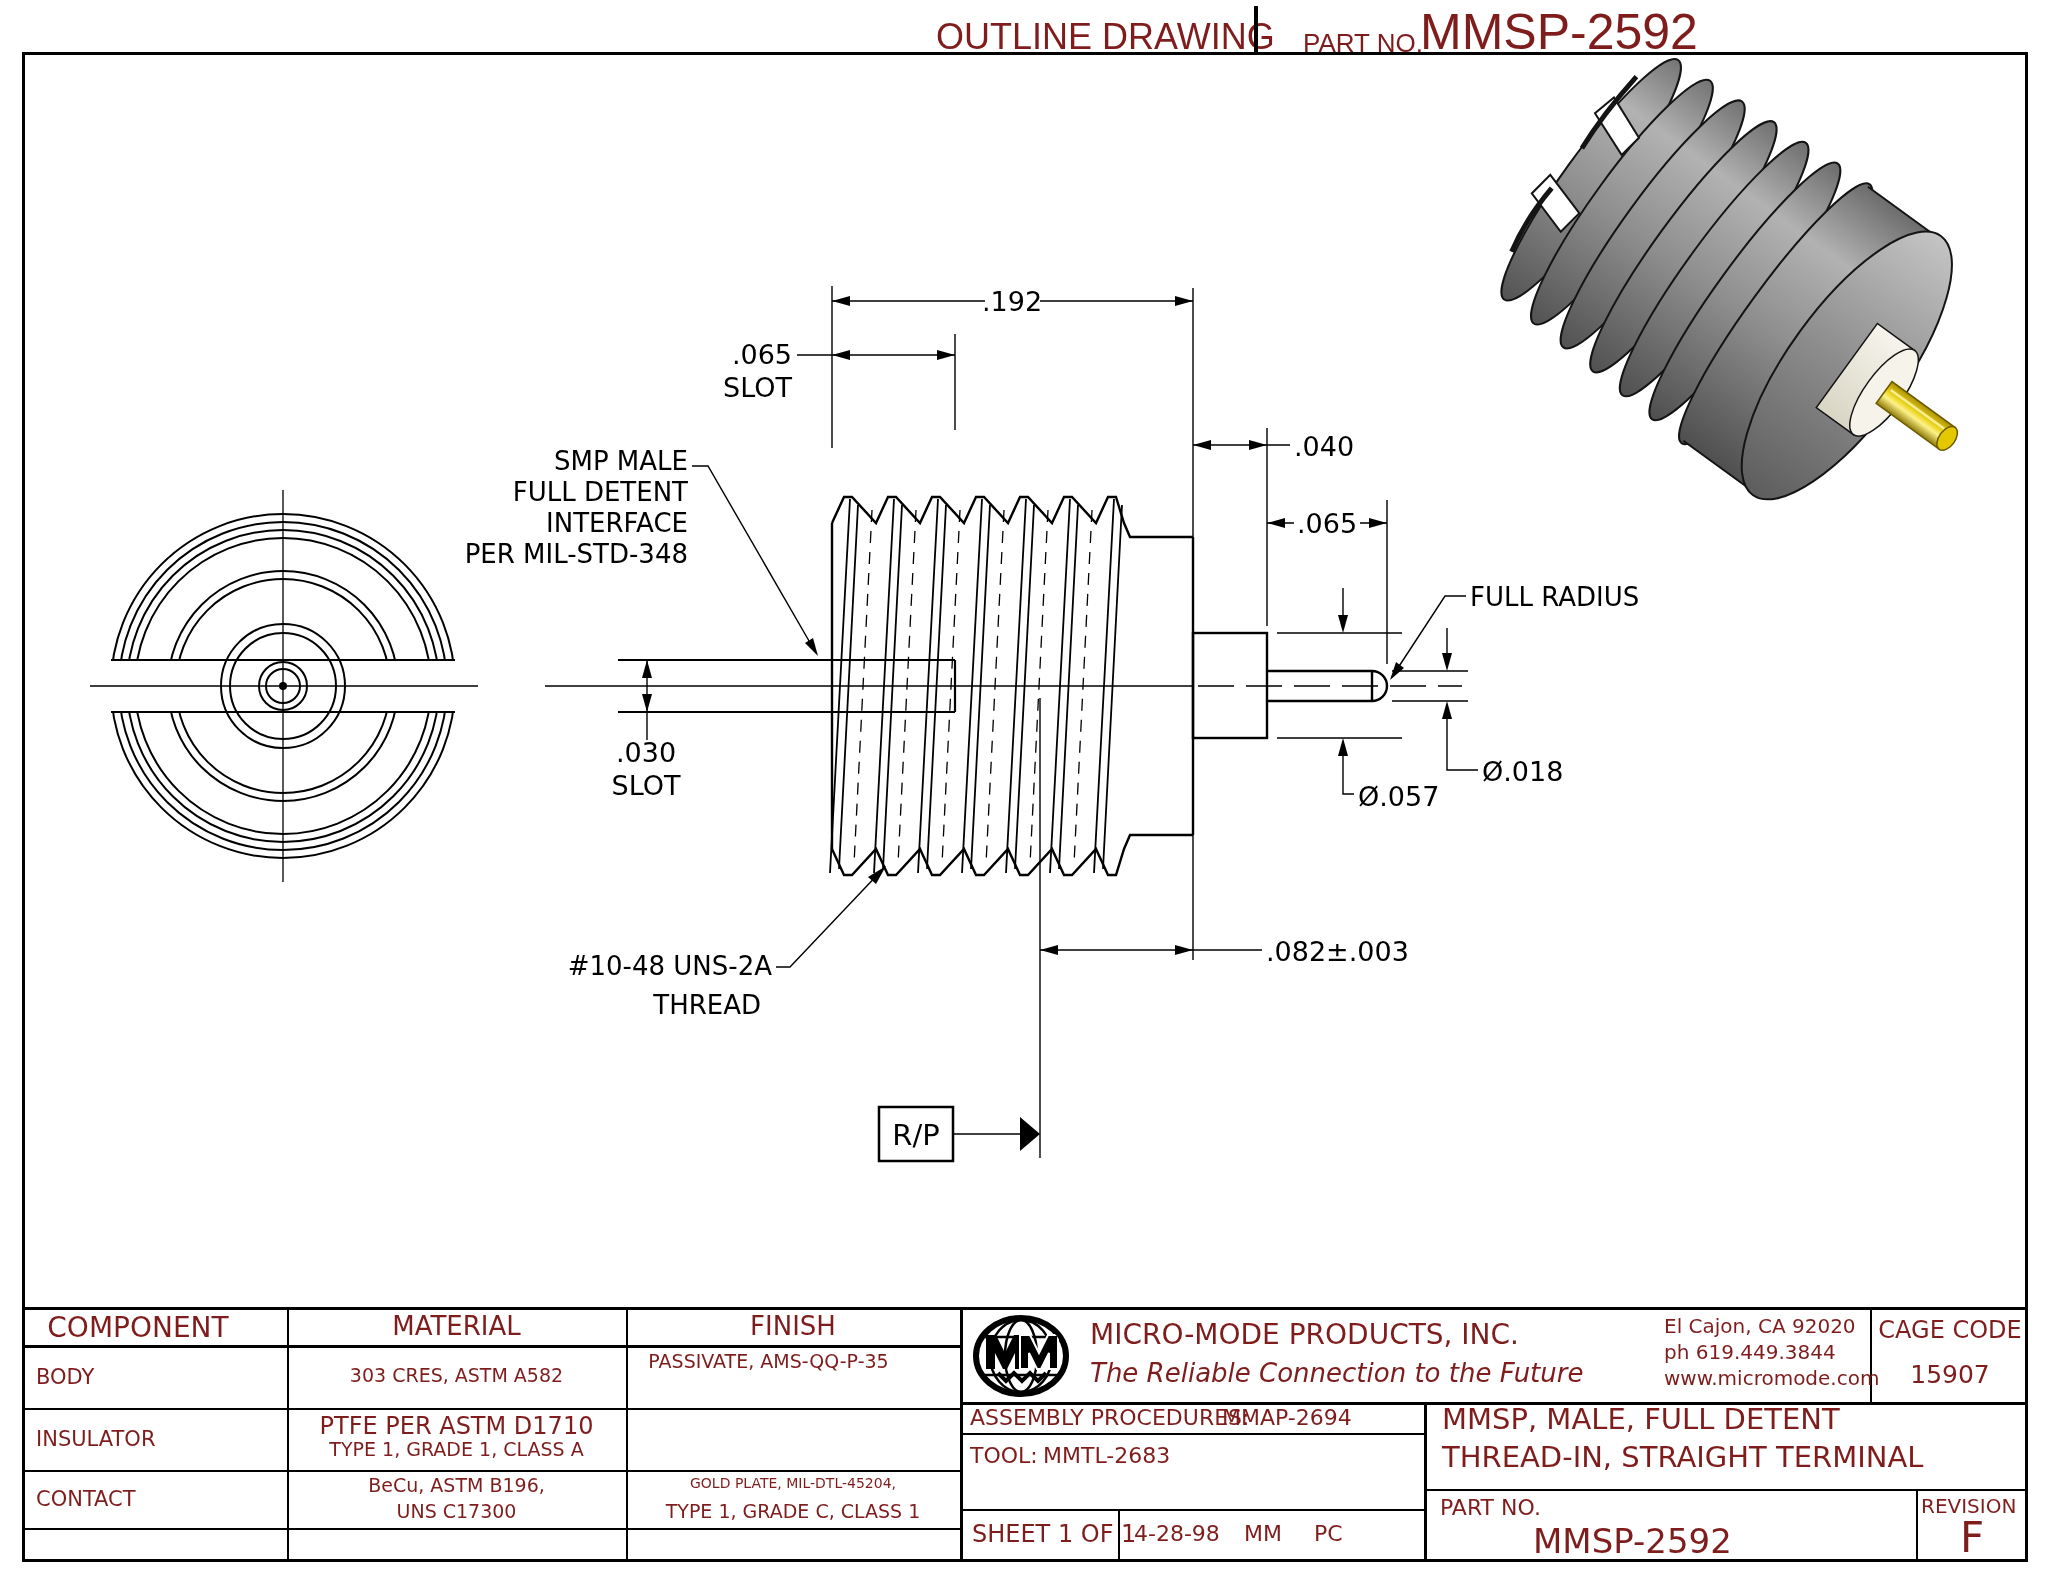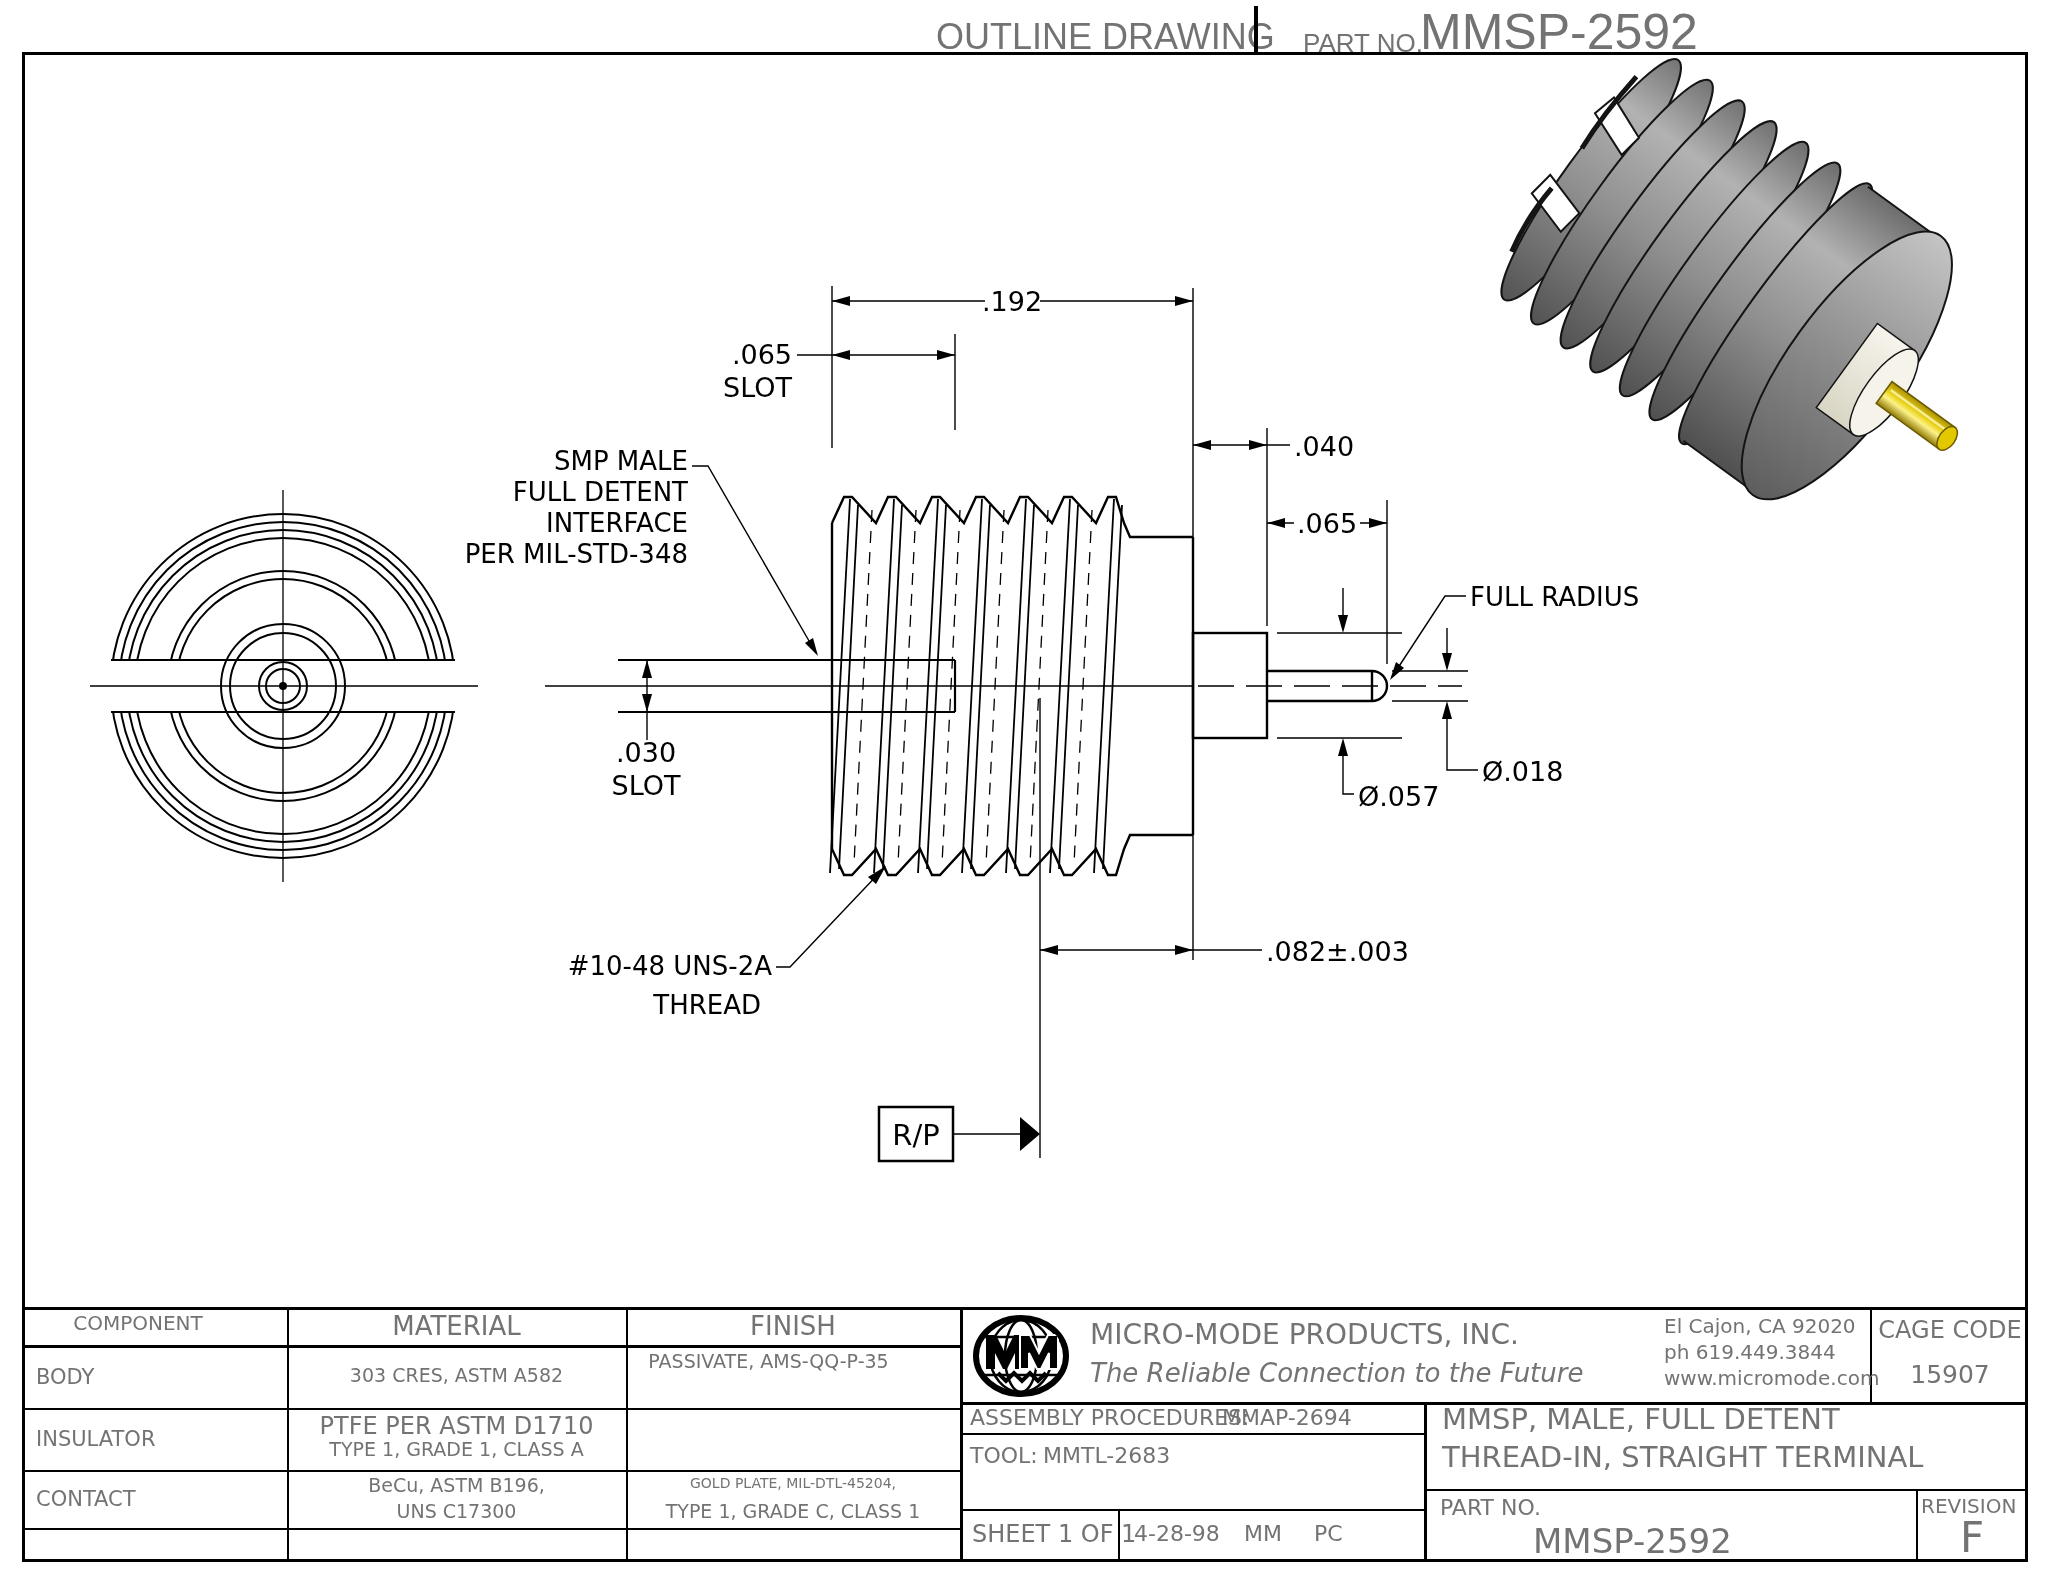--- a/index.html
+++ b/index.html
@@ -1,17 +1,17 @@
 <!DOCTYPE html>
 <html><head>
 <meta charset="utf-8">
 <style>
   html,body{margin:0;padding:0;background:#fff}
   body{width:2048px;height:1583px;position:relative;overflow:hidden;font-family:"DejaVu Sans",sans-serif}
-  .t{position:absolute;white-space:nowrap;color:#737373;font-family:"DejaVu Sans",sans-serif;line-height:1.05}
+  .t{position:absolute;white-space:nowrap;color:#7f1d1d;font-family:"DejaVu Sans",sans-serif;line-height:1.05}
   .ls{font-family:"Liberation Sans",sans-serif}
   .it{font-style:italic}
   .ctr{text-align:center}
   .ln{position:absolute;background:#000}
   #frame{position:absolute;left:22px;top:52px;width:2000px;height:1504px;border:3px solid #000}
   svg{position:absolute;left:0;top:0}
   svg text{fill:#000;font-family:"DejaVu Sans",sans-serif}
 </style>
 </head>
 <body>
@@ -194,21 +194,21 @@
 <div class="ln" style="left:22px;top:1528px;width:938px;height:2px"></div>
 <div class="ln" style="left:960px;top:1402px;width:1068px;height:3px"></div>
 <div class="ln" style="left:1870px;top:1307px;width:2px;height:95px"></div>
 <div class="ln" style="left:960px;top:1433px;width:466px;height:2px"></div>
 <div class="ln" style="left:960px;top:1509px;width:466px;height:2px"></div>
 <div class="ln" style="left:1424px;top:1402px;width:3px;height:158px"></div>
 <div class="ln" style="left:1118px;top:1509px;width:2px;height:51px"></div>
 <div class="ln" style="left:1424px;top:1489px;width:604px;height:2px"></div>
 <div class="ln" style="left:1916px;top:1489px;width:2px;height:71px"></div>
 
-<div class="t ctr" style="left:22px;top:1313px;width:232px;font-size:20px">COMPONENT</div>
+<div class="t ctr" style="left:22px;top:1313px;width:232px;font-size:28px">COMPONENT</div>
 <div class="t ctr" style="left:287px;top:1313px;width:339px;font-size:26px">MATERIAL</div>
 <div class="t ctr" style="left:626px;top:1313px;width:334px;font-size:26px">FINISH</div>
 
 <div class="t" style="left:36px;top:1366px;font-size:21px">BODY</div>
 <div class="t ctr" style="left:287px;top:1366px;width:339px;font-size:19px">303 CRES, ASTM A582</div>
 <div class="t ctr" style="left:626px;top:1352px;width:285px;font-size:19px">PASSIVATE, AMS-QQ-P-35</div>
 
 <div class="t" style="left:36px;top:1428px;font-size:21px">INSULATOR</div>
 <div class="t ctr" style="left:287px;top:1414px;width:339px;font-size:24px">PTFE PER ASTM D1710</div>
 <div class="t ctr" style="left:287px;top:1440px;width:339px;font-size:19px">TYPE 1, GRADE 1, CLASS A</div>

